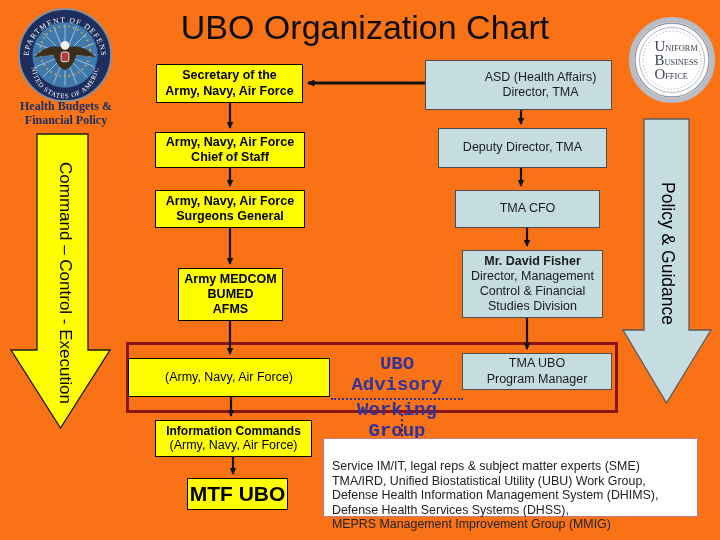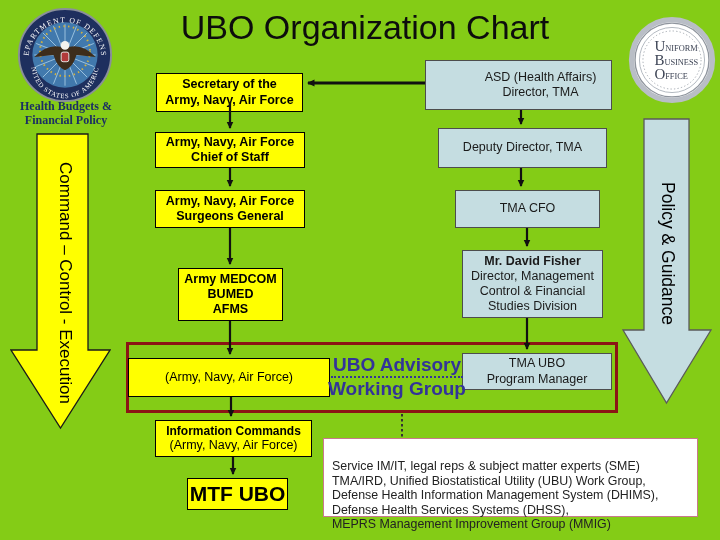--- a/index.html
+++ b/index.html
@@ -1,37 +1,37 @@
 <!DOCTYPE html>
 <html><head>
 <meta charset="utf-8">
 <style>
   html,body{margin:0;padding:0;background:#ffffff;}
   #slide{
-    position:relative;width:720px;height:540px;background:#84cc16;overflow:hidden;
+    position:relative;width:720px;height:540px;background:#f97316;overflow:hidden;
     font-family:"Liberation Sans",sans-serif;
   }
   .abs{position:absolute;}
   .title{
     left:120px;top:8px;width:490px;text-align:center;
     font-size:34px;font-weight:400;color:#0d0d0d;letter-spacing:0px;
   }
   .box{
     position:absolute;display:flex;flex-direction:column;justify-content:center;
     align-items:center;text-align:center;box-sizing:border-box;line-height:1.22;
   }
   .ybox{background:#FFFF00;border:1.6px solid #000;color:#000;font-weight:bold;font-size:12.5px;}
   .bbox{background:#C5DDE1;border:1.4px solid #4d4d4d;color:#1a1a1a;font-weight:400;font-size:12.5px;}
   .sub{font-weight:400;}
   .b{font-weight:bold;}
   .redframe{position:absolute;left:126px;top:342px;width:492px;height:71px;
     border:3px solid #8B1515;box-sizing:border-box;background:transparent;}
   .advisory{
     position:absolute;left:328px;top:354px;width:138px;text-align:center;
-    color:#333399;font-weight:bold;font-size:19px;line-height:1.13;
+    color:#333399;font-weight:bold;font-size:19px;line-height:1.13;font-family:Liberation Mono, monospace;
   }
   .advisory .dotline{display:inline-block;width:132px;border-bottom:2.5px dotted #333399;padding-bottom:1px;}
   .smebox{
     position:absolute;left:323px;top:438px;width:375px;height:79px;box-sizing:border-box;
     border:1.5px solid #C9798C;background:#fff;padding:20px 8px 0 8px;
     font-size:12.4px;line-height:14.6px;color:#222;text-align:left;font-weight:400;
   }
   .pagenum{position:absolute;left:662px;top:492px;font-size:14px;color:#111;}
   .vlabel{
     position:absolute;writing-mode:vertical-rl;text-align:center;color:#000;
@@ -112,21 +112,21 @@
 
   <div class="abs shape-layer" style="left:622px;top:118px;width:90px;height:287px;">
     <svg width="90" height="287" viewBox="0 0 90 287" preserveAspectRatio="none">
       <polygon points="22,1 67,1 67,212 89,212 44.5,285 1,212 22,212" fill="#C5DDE1" stroke="#5a5a5a" stroke-width="1.3"></polygon>
     </svg>
   </div>
   <div class="vlabel" style="left:653px;top:128px;width:25px;height:250px;font-size:17.5px;">Policy &amp; Guidance</div>
 
   <div class="redframe shape-layer"></div>
 
-  <div class="box ybox node" style="left:156px;top:73px;width:147px;height:39px;">
+  <div class="box ybox node" style="left:156px;top:64px;width:147px;height:39px;">
     <div>Secretary of the</div>
     <div>Army, Navy, Air Force</div>
   </div>
 
   <div class="box ybox node" style="left:155px;top:132px;width:150px;height:36px;">
     <div>Army, Navy, Air Force</div>
     <div>Chief of Staff</div>
   </div>
 
   <div class="box ybox node" style="left:155px;top:190px;width:150px;height:38px;">

